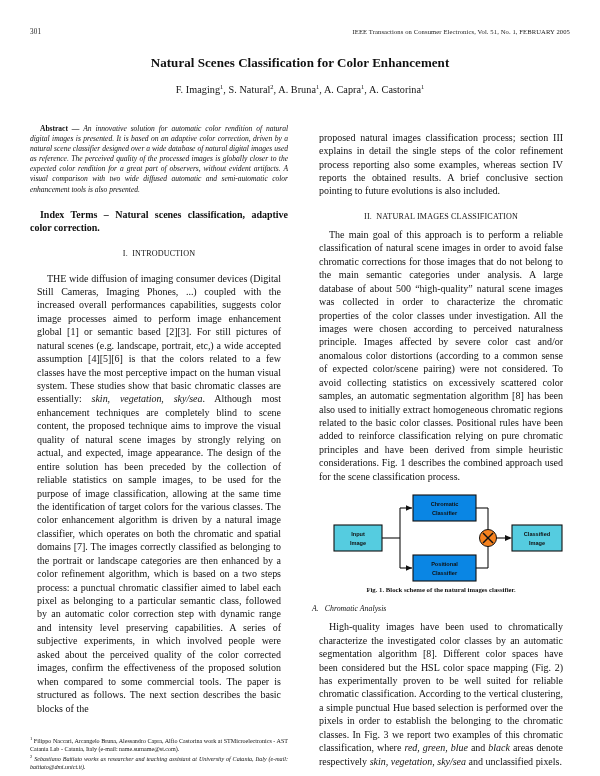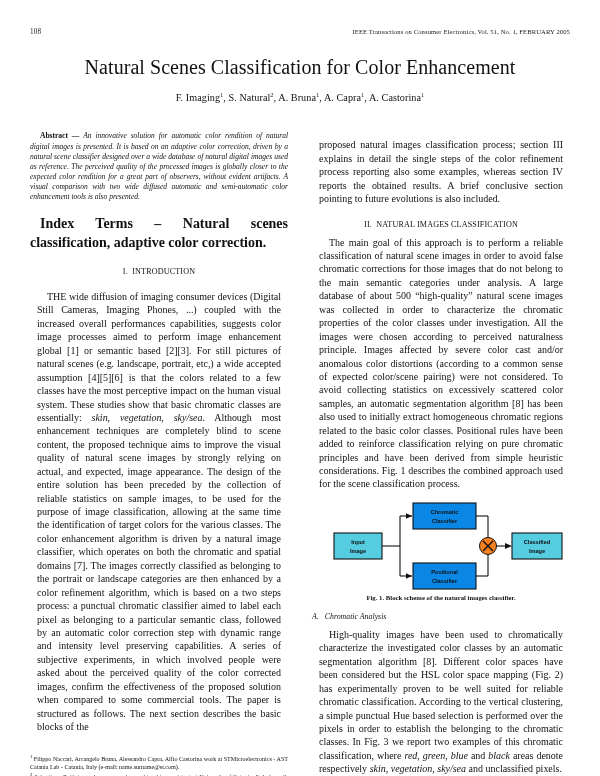--- a/index.html
+++ b/index.html
@@ -33,22 +33,22 @@
     letter-spacing: 0.1px;
     color: #1a1a1a;
     height: 12px;
   }
   .runhead .folio { font-size: 7.2px; }
   .runhead .journal { font-size: 6.6px; white-space: nowrap; }
 
   
   .title {
     text-align: center;
-    font-size: 20px;
-    font-weight: normal;
+    font-size: 13px;
+    font-weight: bold;
     letter-spacing: 0.05px;
     margin-top: 16px;
     line-height: 1.1;
   }
   .authors {
     text-align: center;
     font-size: 10.2px;
     margin-top: 13px;
     letter-spacing: 0.05px;
   }
@@ -87,21 +87,21 @@
     text-indent: 10px;
     font-style: italic;
     font-weight: bold;
     letter-spacing: -0.02px;
   }
   p.abstract .lead { font-style: normal; font-weight: bold; }
   p.abstract .dash { font-style: normal; font-weight: bold; }
   p.abstract .txt { font-weight: normal; font-style: italic; }
 
   p.indexterms {
-    font-size: 14px;
+    font-size: 10px;
     line-height: 1.345;
     text-align: justify;
     margin: 13px 0 0 0;
     text-indent: 10px;
     font-weight: bold;
     letter-spacing: -0.02px;
   }
 
   h2.section {
     font-size: 8.1px;
@@ -170,21 +170,21 @@
     font-weight: bold;
     fill: #101010;
   }
 </style>
 </head>
 <body>
 
 <div class="page">
 
   <div class="runhead">
-    <span class="folio">108</span>
+    <span class="folio">301</span>
     <span class="journal">IEEE Transactions on Consumer Electronics, Vol. 51, No. 1, FEBRUARY 2005</span>
   </div>
 
   <div class="title">Natural Scenes Classification for Color Enhancement</div>
 
   <div class="authors">
     <span>F. Imaging</span><sup>1</sup>,
     <span>S. Natural</span><sup>2</sup>,
     <span>A. Bruna</span><sup>1</sup>,
     <span>A. Capra</span><sup>1</sup>,

